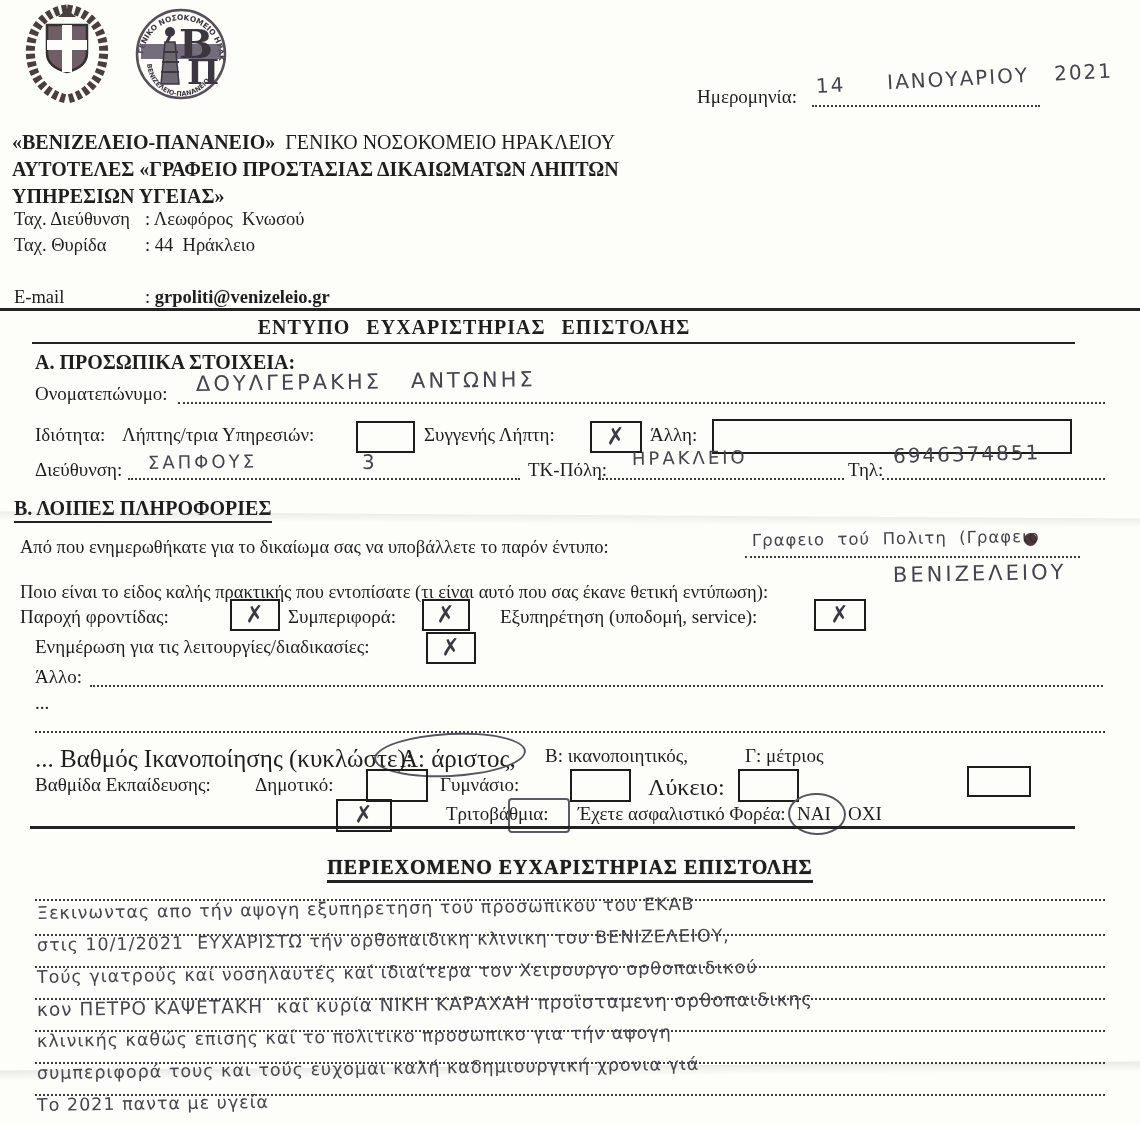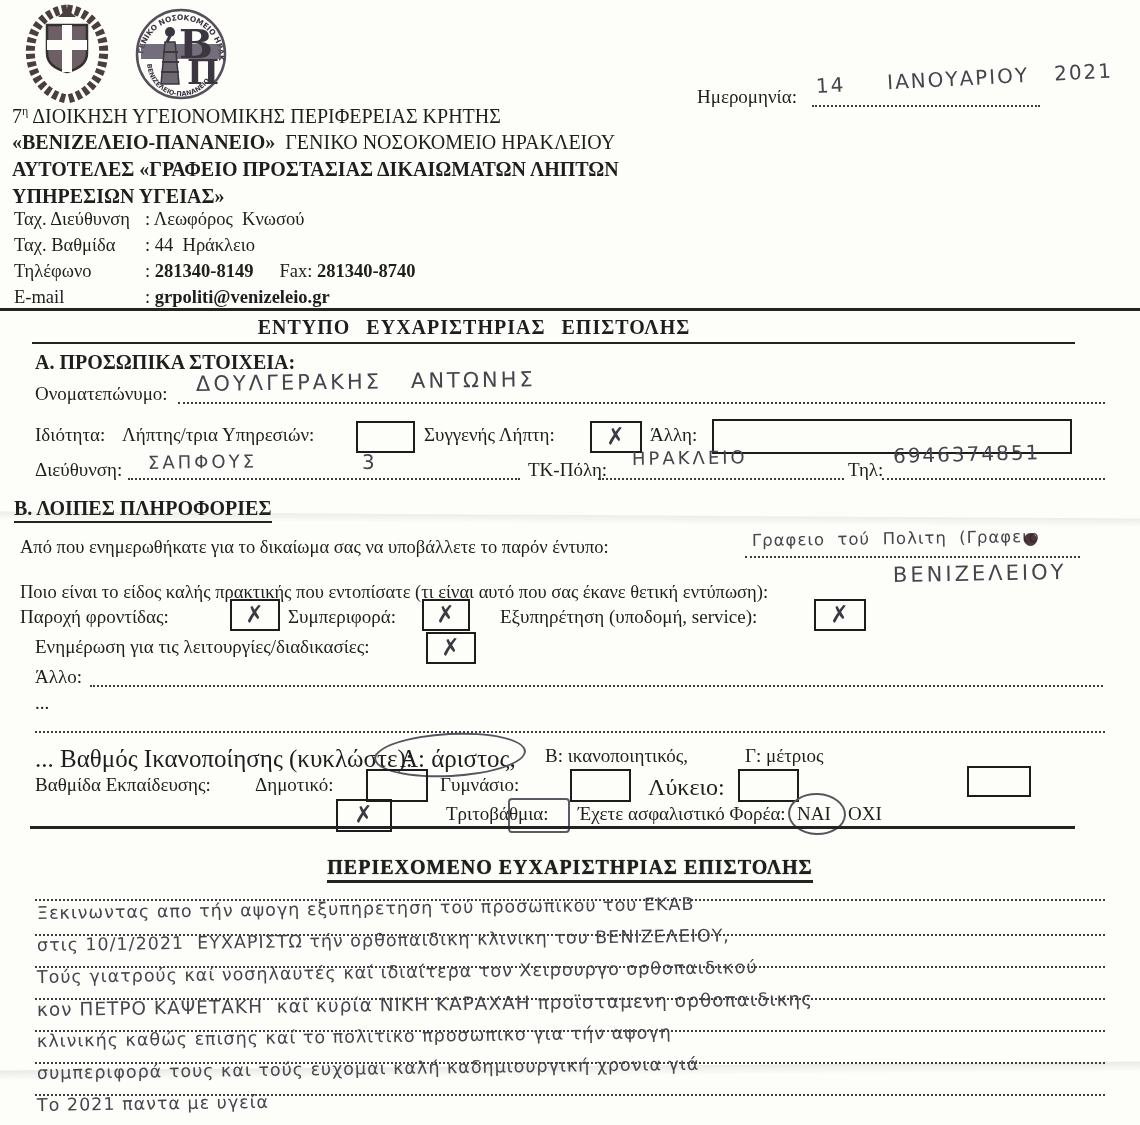--- a/index.html
+++ b/index.html
@@ -59,28 +59,26 @@
     <text x="60" y="78" font-family="DejaVu Serif" font-size="34" font-weight="bold" fill="#3c3640">Π</text>
     <text font-family="DejaVu Sans" font-size="6.5" fill="#3c3640" font-weight="bold">
       <textPath href="#arcBot" startOffset="2">ΒΕΝΙΖΕΛΕΙΟ-ΠΑΝΑΝΕΙΟ</textPath>
     </text>
   </svg>
 
   <span class="abs lbl" style="left:697px;top:86px;font-size:19px">Ημερομηνία:</span>
   <span class="abs dots" style="left:812px;top:104px;width:228px"></span>
   <span class="abs hw" style="left:816px;top:74px;font-size:20px;letter-spacing:2px;transform:rotate(-3deg)">14     ΙΑΝΟΥΑΡΙΟΥ   2021</span>
 
-  <div class="abs lbl-lg" style="left:12px;top:104px"><span>7</span><sup>η</sup><span> ΔΙΟΙΚΗΣΗ ΥΓΕΙΟΝΟΜΙΚΗΣ ΠΕΡΙΦΕΡΕΙΑΣ ΚΡΗΤΗΣ</span></div>
   <div class="abs lbl-lg" style="left:12px;top:131px"><span class="b">«ΒΕΝΙΖΕΛΕΙΟ-ΠΑΝΑΝΕΙΟ»</span><span>  ΓΕΝΙΚΟ ΝΟΣΟΚΟΜΕΙΟ ΗΡΑΚΛΕΙΟΥ</span></div>
   <div class="abs lbl-lg b" style="left:12px;top:158px"><span style="font-weight:bold">ΑΥΤΟΤΕΛΕΣ </span><span>«ΓΡΑΦΕΙΟ ΠΡΟΣΤΑΣΙΑΣ ΔΙΚΑΙΩΜΑΤΩΝ ΛΗΠΤΩΝ</span></div>
   <div class="abs lbl-lg b" style="left:12px;top:185px"><span>ΥΠΗΡΕΣΙΩΝ ΥΓΕΙΑΣ»</span></div>
 
   <div class="abs lbl" style="left:14px;top:209px"><span style="display:inline-block;width:131px">Ταχ. Διεύθυνση</span><span>:</span> <span>Λεωφόρος  Κνωσού</span></div>
-  <div class="abs lbl" style="left:14px;top:235px"><span style="display:inline-block;width:131px">Ταχ. Βαθμίδα</span><span>:</span> <span>44  Ηράκλειο</span></div>
-  <div class="abs lbl" style="left:14px;top:261px"><span style="display:inline-block;width:131px">Τηλέφωνο</span><span>:</span> <span class="b">281340-8149</span><span style="margin-left:26px">Fax:</span> <span class="b">281340-8740</span></div>
+  <div class="abs lbl" style="left:14px;top:235px"><span style="display:inline-block;width:131px">Ταχ. Θυρίδα</span><span>:</span> <span>44  Ηράκλειο</span></div>
   <div class="abs lbl" style="left:14px;top:287px"><span style="display:inline-block;width:131px">E-mail</span><span>:</span> <span class="b">grpoliti@venizeleio.gr</span></div>
 
   <div class="hr" style="left:0;top:308px;width:1140px;height:3px"></div>
   <div class="abs b" style="left:0;top:316px;width:948px;text-align:center;font-size:20px;letter-spacing:1px;word-spacing:10px">ΕΝΤΥΠΟ   ΕΥΧΑΡΙΣΤΗΡΙΑΣ    ΕΠΙΣΤΟΛΗΣ</div>
   <div class="hr" style="left:32px;top:342px;width:1043px;height:2px"></div>
 
   <div class="abs b lbl-lg" style="left:35px;top:351px">Α. ΠΡΟΣΩΠΙΚΑ ΣΤΟΙΧΕΙΑ:</div>
 
   <span class="abs lbl" style="left:35px;top:383px;font-size:19px">Ονοματεπώνυμο:</span>
   <span class="abs dots" style="left:178px;top:401px;width:927px"></span>

